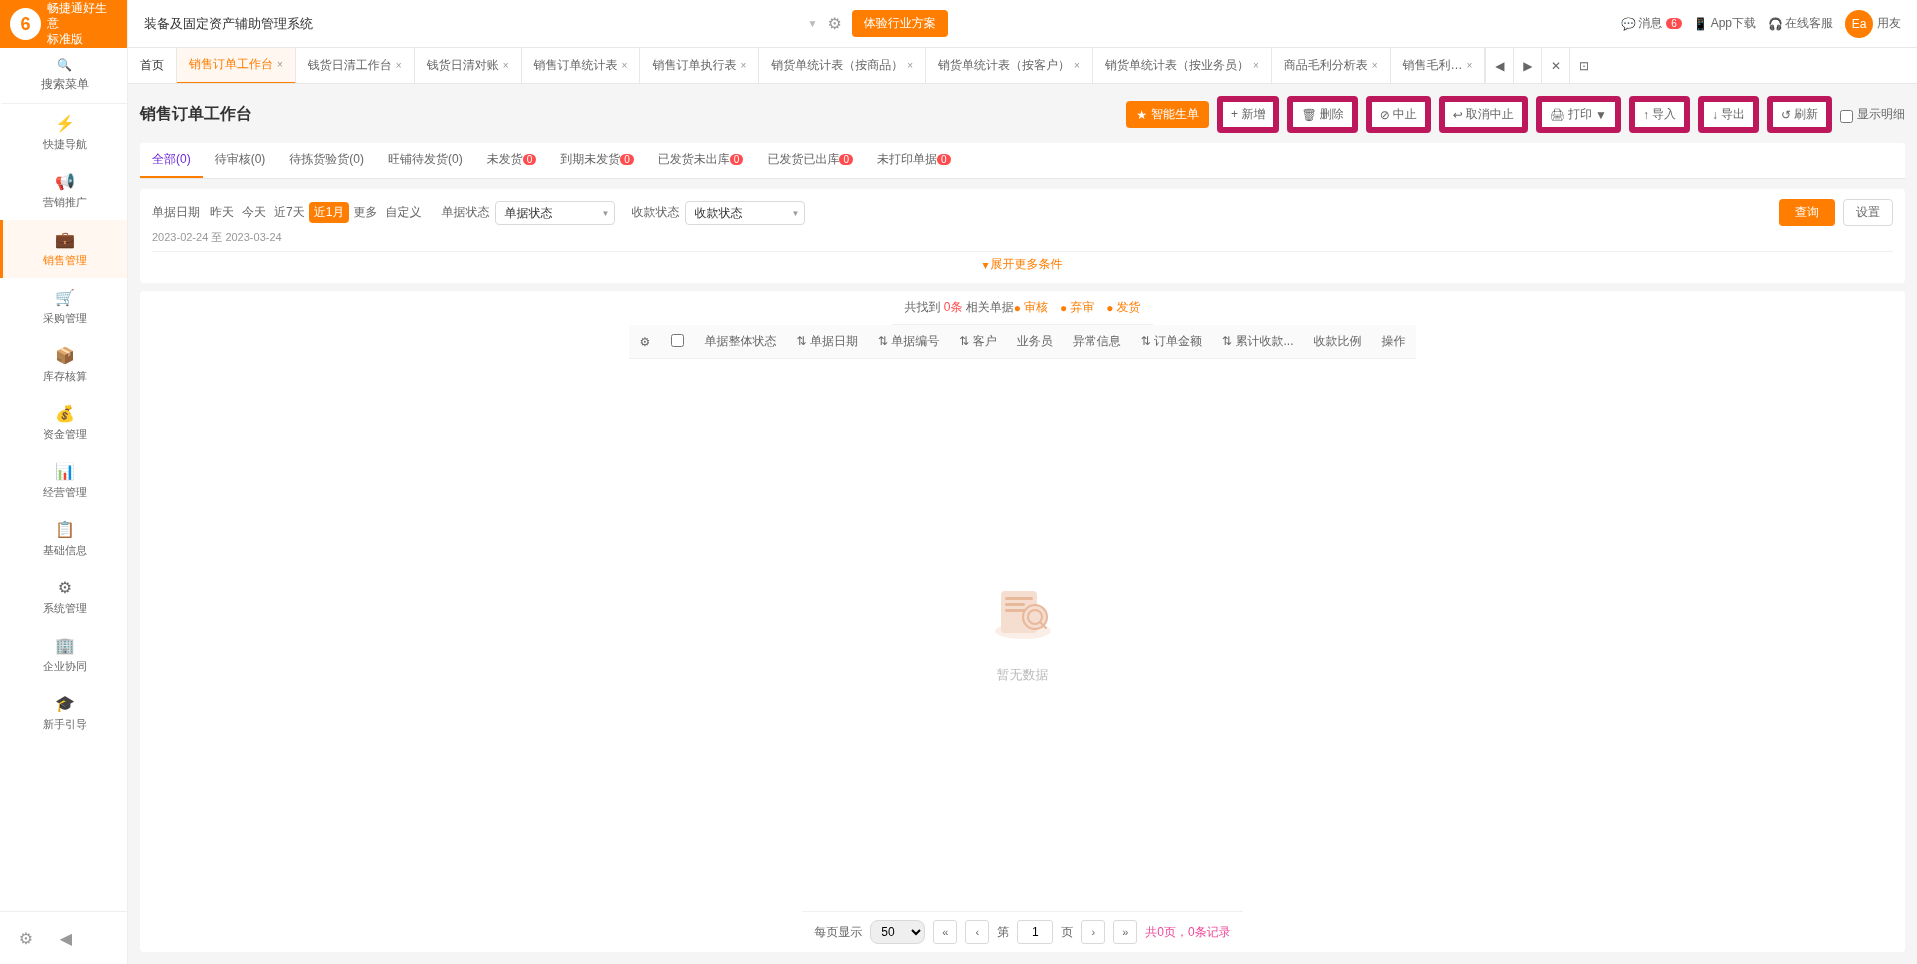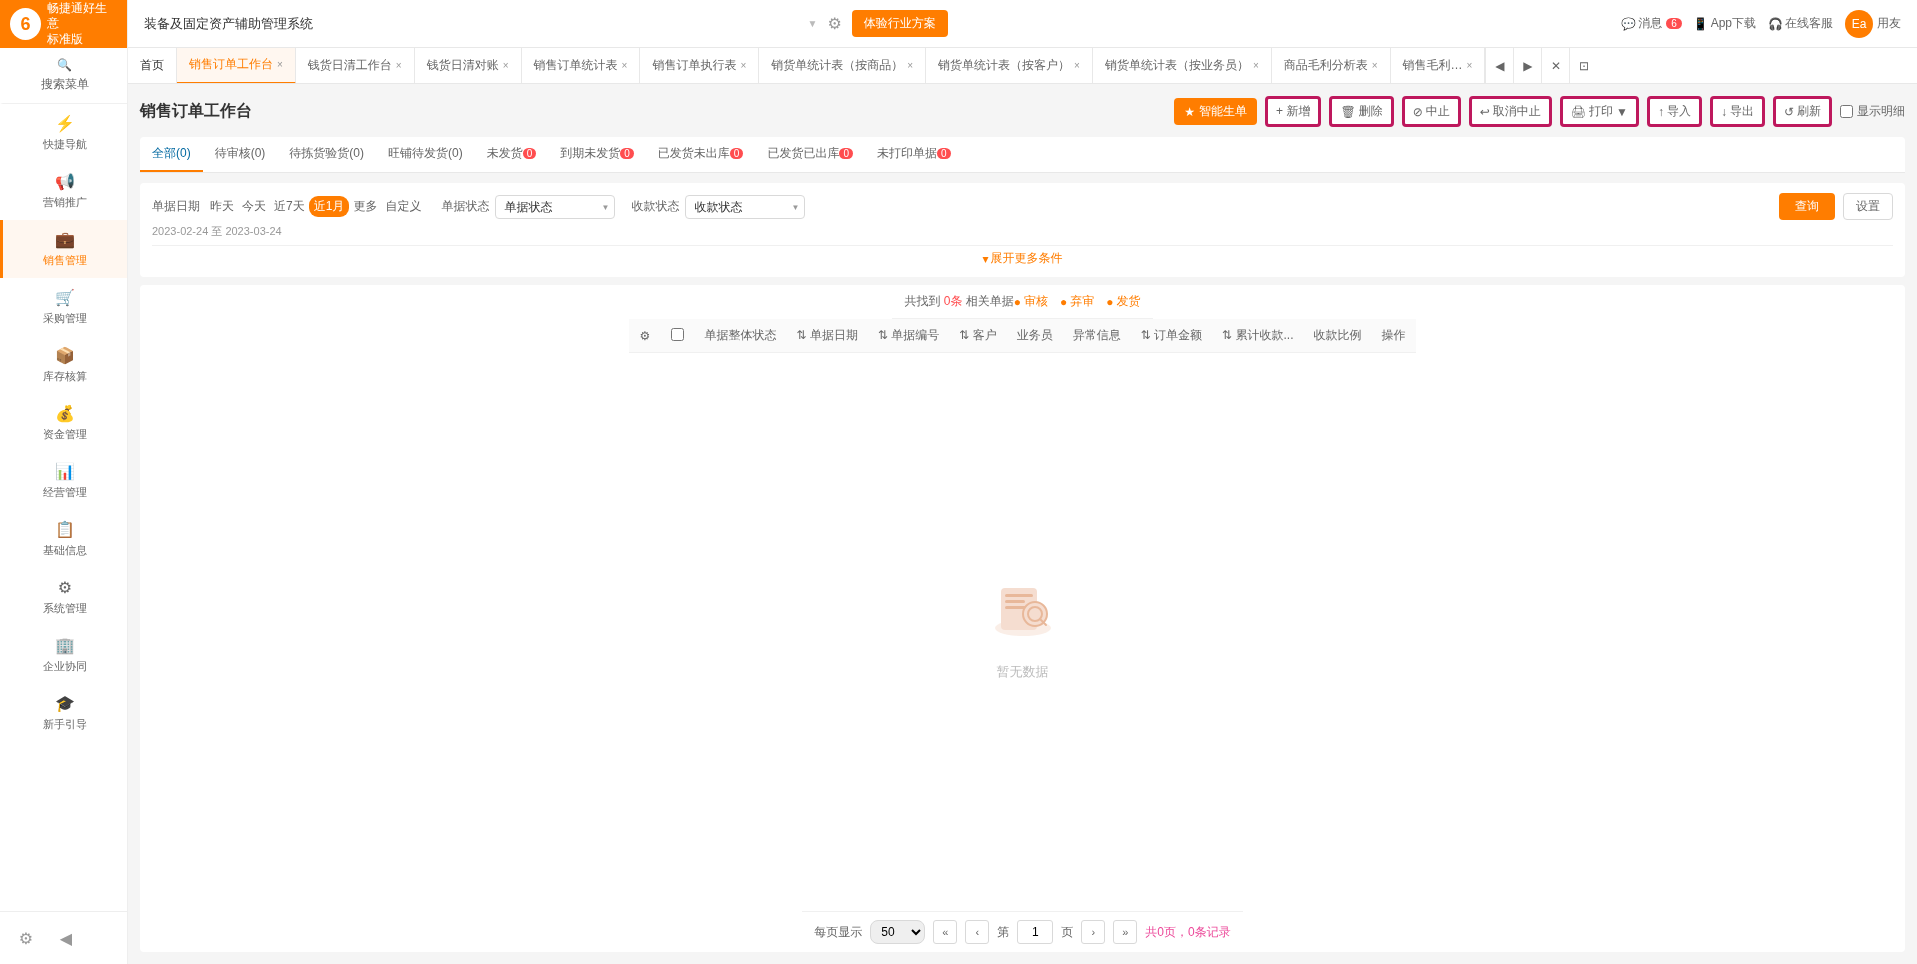--- a/index.html
+++ b/index.html
@@ -38,27 +38,27 @@
     .tab-nav-btn { width: 28px; height: 36px; display: flex; align-items: center; justify-content: center; cursor: pointer; color: #666; border-left: 1px solid #e8e8e8; flex-shrink: 0; }
 
     
     .content { flex: 1; overflow: hidden; display: flex; flex-direction: column; padding: 12px; background: #f5f5f5; }
 
     
     .page-header { display: flex; align-items: center; justify-content: space-between; margin-bottom: 10px; }
     .page-title { font-size: 16px; font-weight: bold; color: #333; }
     .page-actions { display: flex; align-items: center; gap: 8px; }
     .btn-smart { background: #ff7d00; color: #fff; border: none; padding: 5px 10px; border-radius: 4px; cursor: pointer; font-size: 12px; display: flex; align-items: center; gap: 4px; }
-    .btn-action { background: #fff; color: #666; border: 3px solid #be185d; padding: 4px 8px; border-radius: 4px; cursor: pointer; font-size: 12px; display: flex; align-items: center; gap: 3px; }
-    .checkbox-label { display: flex; align-items: center; gap: 4px; font-size: 12px; color: #666; cursor: pointer; }
+    .btn-action { background: #fff; color: #666; border: 6px solid #be185d; padding: 4px 8px; border-radius: 4px; cursor: pointer; font-size: 12px; display: flex; align-items: center; gap: 3px; }
+    .checkbox-label { display: flex; align-items: flex-end; gap: 4px; font-size: 12px; color: #666; cursor: pointer; }
 
     
     .sub-tabs { display: flex; align-items: center; gap: 0; border-bottom: 1px solid #e8e8e8; margin-bottom: 10px; background: #fff; border-radius: 4px 4px 0 0; overflow: hidden; }
     .sub-tab { padding: 8px 12px; cursor: pointer; font-size: 12px; color: #666; border-bottom: 2px solid transparent; white-space: nowrap; }
-    .sub-tab.active { color: #0369a1; border-bottom-color: #ff7d00; }
+    .sub-tab.active { color: #6d28d9; border-bottom-color: #ff7d00; }
     .sub-tab .badge-red { background: #ff4d4f; color: #fff; border-radius: 10px; padding: 0 4px; font-size: 10px; }
 
     
     .filter-bar { background: #fff; padding: 10px 12px; border-radius: 4px; margin-bottom: 8px; }
     .filter-row { display: flex; align-items: center; gap: 16px; flex-wrap: wrap; }
     .filter-item { display: flex; align-items: center; gap: 6px; font-size: 12px; color: #666; }
     .filter-label { white-space: nowrap; }
     .filter-date-range { display: flex; align-items: center; gap: 0; }
     .date-link { color: #666; cursor: pointer; font-size: 12px; padding: 2px 4px; }
     .date-link.active { color: #ff7d00; background: #fff0e6; border-radius: 3px; }
@@ -319,21 +319,21 @@
     </div>
 
     <div class="filter-bar">
       <div class="filter-row">
         <div class="filter-item">
           <span class="filter-label">单据日期</span>
           <div class="filter-date-range">
             <span class="date-link">昨天</span>
             <span class="date-link">今天</span>
             <span class="date-link">近7天</span>
-            <span class="date-link active" style="background:#ff7d00;color:#fff;padding:2px 5px;border-radius:9px;">近1月</span>
+            <span class="date-link active" style="background:#ff7d00;color:#fff;padding:2px 5px;border-radius:4px;">近1月</span>
             <span class="date-link">更多</span>
             <span class="date-link">自定义</span>
           </div>
         </div>
         <div class="filter-item">
           <span class="filter-label">单据状态</span>
           <div class="select-wrapper">
             <select class="filter-select">
               <option>单据状态</option>
             </select>

